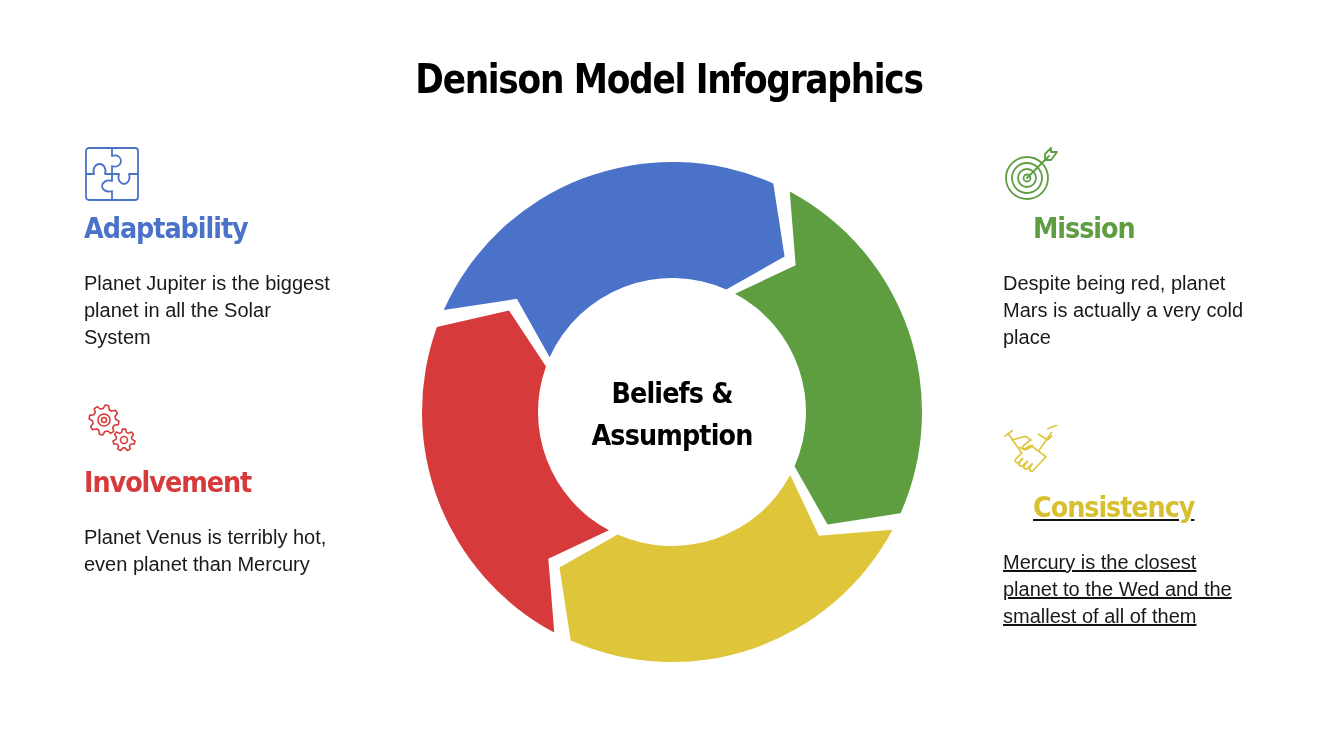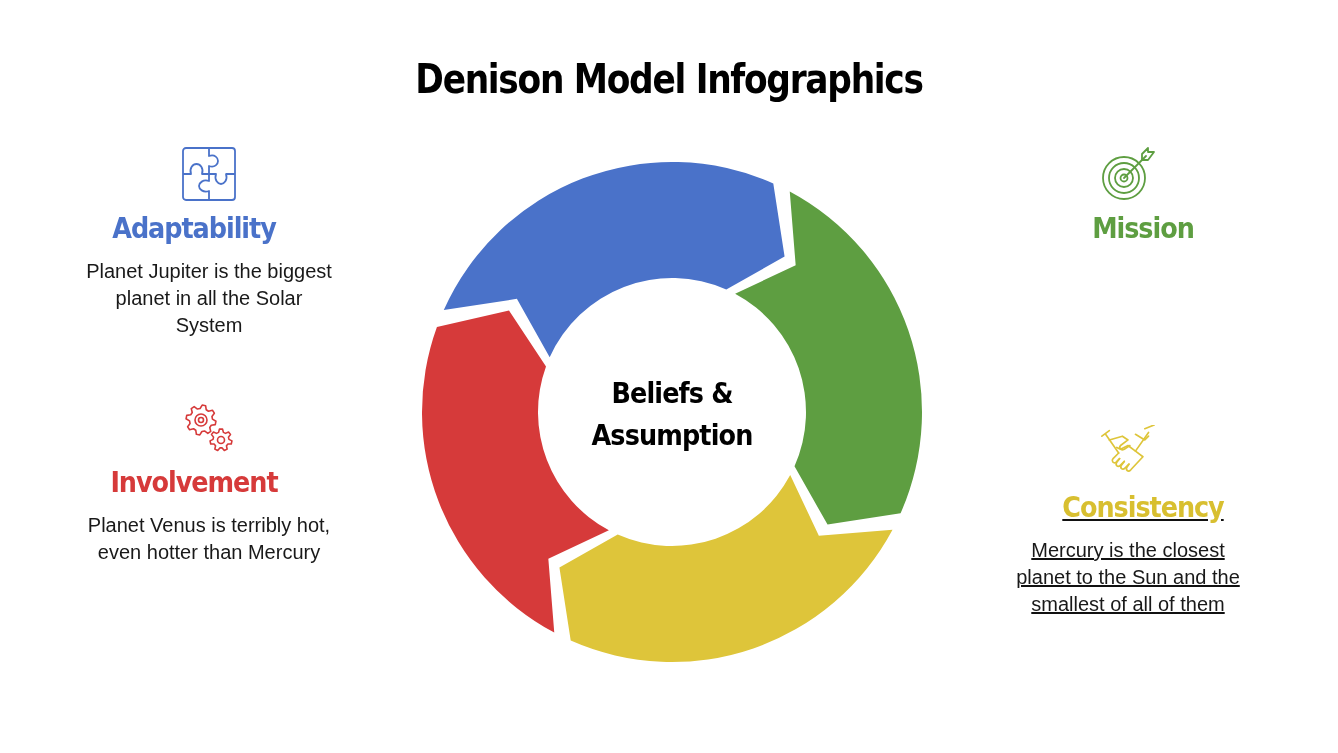--- a/index.html
+++ b/index.html
@@ -6,30 +6,30 @@
   body {
     width: 1338px; height: 753px; background: #ffffff; position: relative; overflow: hidden;
     font-family: "Liberation Sans", "DejaVu Sans", sans-serif; color: #111;
   }
   .title {
     position: absolute; left: 0; top: 56px; width: 1338px; text-align: center;
     font-family: "DejaVu Sans", sans-serif; font-weight: bold; font-size: 40px; letter-spacing: -1.5px;
     transform: scaleX(0.86); transform-origin: center; color: #000;
   }
   .block { position: absolute; width: 250px; }
-  .block.left { left: 84px; text-align: center; }
-  .block.right { right: 85px; text-align: center; }
+  .block.left { left: 84px; text-align: left; }
+  .block.right { right: 85px; text-align: left; }
   .icon { width: 56px; height: 56px; display: inline-block; }
   .heading {
     font-family: "DejaVu Sans", sans-serif; font-weight: bold; font-size: 29px; letter-spacing: -1.2px;
     margin-top: 2px; line-height: 40px; white-space: nowrap;
   }
   .block.left .heading { transform: scaleX(0.88); transform-origin: left center; }
   .block.right .heading { transform: scaleX(0.88); transform-origin: right center; }
-  .desc { font-size: 20px; line-height: 27px; margin-top: 10px; color: #191919; }
+  .desc { font-size: 20px; line-height: 27px; margin-top: 22px; color: #191919; }
   #b-adapt { top: 146px; }
   #b-involve { top: 400px; }
   #b-mission { top: 146px; }
   #b-consist { top: 425px; text-decoration: underline; }
   .cycle { position: absolute; left: 0; top: 0; }
   .center-label {
     position: absolute; left: 557px; top: 372px; width: 230px; text-align: center;
     font-family: "DejaVu Sans", sans-serif; font-weight: bold; font-size: 29px; line-height: 42px;
     letter-spacing: -1px; transform: scaleX(0.88); color: #000;
   }
@@ -71,43 +71,44 @@
         <path d="M14.95 1.20 L14.27 4.61 L10.24 5.24 L8.76 7.46 L9.73 11.42 L6.83 13.36 L3.54 10.94 L0.92 11.46 L-1.20 14.95 L-4.61 14.27 L-5.24 10.24 L-7.46 8.76 L-11.42 9.73 L-13.36 6.83 L-10.94 3.54 L-11.46 0.92 L-14.95 -1.20 L-14.27 -4.61 L-10.24 -5.24 L-8.76 -7.46 L-9.73 -11.42 L-6.83 -13.36 L-3.54 -10.94 L-0.92 -11.46 L1.20 -14.95 L4.61 -14.27 L5.24 -10.24 L7.46 -8.76 L11.42 -9.73 L13.36 -6.83 L10.94 -3.54 L11.46 -0.92 Z"></path>
       </g>
     <circle cx="20" cy="20" r="6"></circle>
     <circle cx="20" cy="20" r="2.5"></circle>
     <g id="gearB" transform="translate(40,40)">
         <path d="M10.96 0.88 L10.26 3.97 L6.91 4.04 L5.47 5.84 L6.15 9.12 L3.30 10.49 L1.15 7.92 L-1.15 7.92 L-3.30 10.49 L-6.15 9.12 L-5.47 5.84 L-6.91 4.04 L-10.26 3.97 L-10.96 0.88 L-7.97 -0.64 L-7.46 -2.88 L-9.50 -5.55 L-7.52 -8.02 L-4.47 -6.63 L-2.40 -7.63 L-1.58 -10.89 L1.58 -10.89 L2.40 -7.63 L4.47 -6.63 L7.52 -8.02 L9.50 -5.55 L7.46 -2.88 L7.97 -0.64 Z"></path>
       </g>
     <circle cx="40" cy="40" r="3.5"></circle>
   </svg>
   <div class="heading" style="color:#d63a3a">Involvement</div>
-  <div class="desc">Planet Venus is terribly hot, even hotter than Mercury</div>
+  <div class="desc">Planet Venus is terribly hot, even planet than Mercury</div>
 </div>
 
 <div class="block right" id="b-mission">
   <svg class="icon" viewBox="0 0 56 56" fill="none" stroke="#5e9e41" stroke-width="1.8" stroke-linecap="round" stroke-linejoin="round">
     <circle cx="24" cy="32" r="21"></circle>
     <circle cx="24" cy="32" r="15"></circle>
     <circle cx="24" cy="32" r="9"></circle>
     <circle cx="24" cy="32" r="3.5"></circle>
     <path d="M24 32 L46 10"></path>
     <path d="M42 8 L42 14 L48 14 L54 6 L48 6 L48 2 Z"></path>
   </svg>
   <div class="heading" style="color:#5e9e41">Mission</div>
+  <div class="desc">Despite being red, planet Mars is actually a very cold place</div>
 </div>
 
 <div class="block right" id="b-consist">
   <svg class="icon" viewBox="0 0 60 56" fill="none" stroke="#dec53a" stroke-width="1.8" stroke-linecap="round" stroke-linejoin="round">
     <path d="M2 10 L10 4"></path>
     <path d="M6 8 L20 28"></path>
     <path d="M48 2 L58 -2"></path>
     <path d="M52 6 L38 26"></path>
     <path d="M20 28 L14 34 C12 36 14 40 17 38 L21 34"></path>
     <path d="M21 34 L18 38 C16 41 19 44 22 41 L26 37"></path>
     <path d="M26 37 L23 41 C21 44 24 47 27 44 L31 40"></path>
     <path d="M31 40 L29 43 C27 46 30 49 33 46 L46 32 L38 26 L30 20 L22 24 L18 22"></path>
     <path d="M10 14 L24 10 L30 14 L22 20 C20 22 22 26 26 24 L32 20"></path>
     <path d="M38 8 L48 14 L52 10"></path>
   </svg>
   <div class="heading" style="color:#d8bf30">Consistency</div>
-  <div class="desc">Mercury is the closest planet to the Sun and the smallest of all of them</div>
+  <div class="desc">Mercury is the closest planet to the Wed and the smallest of all of them</div>
 </div>
 
 </body></html>

